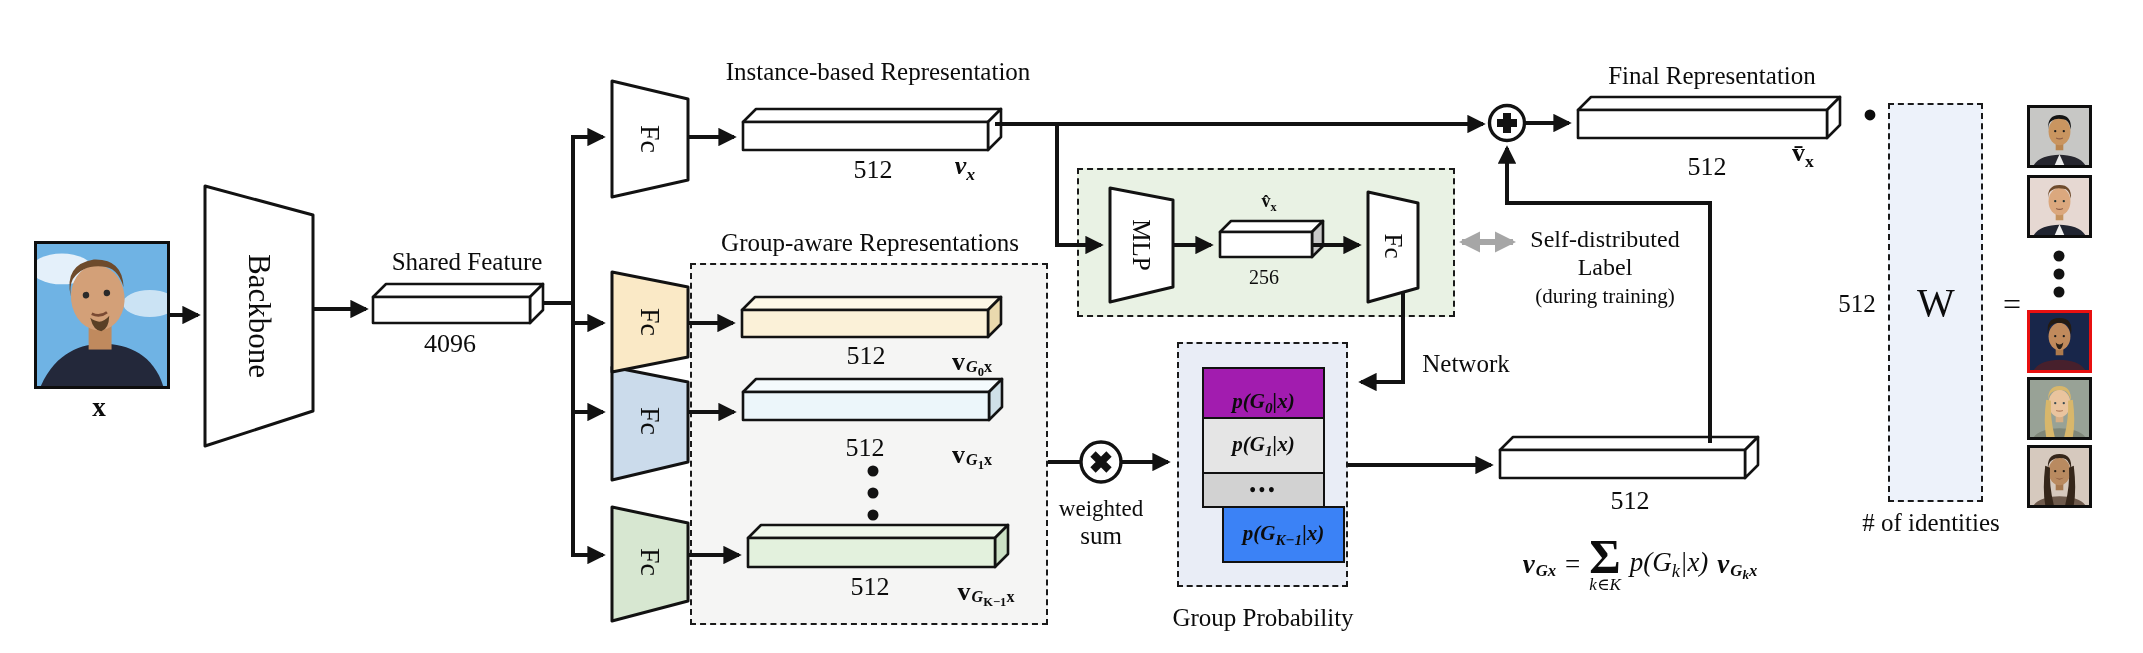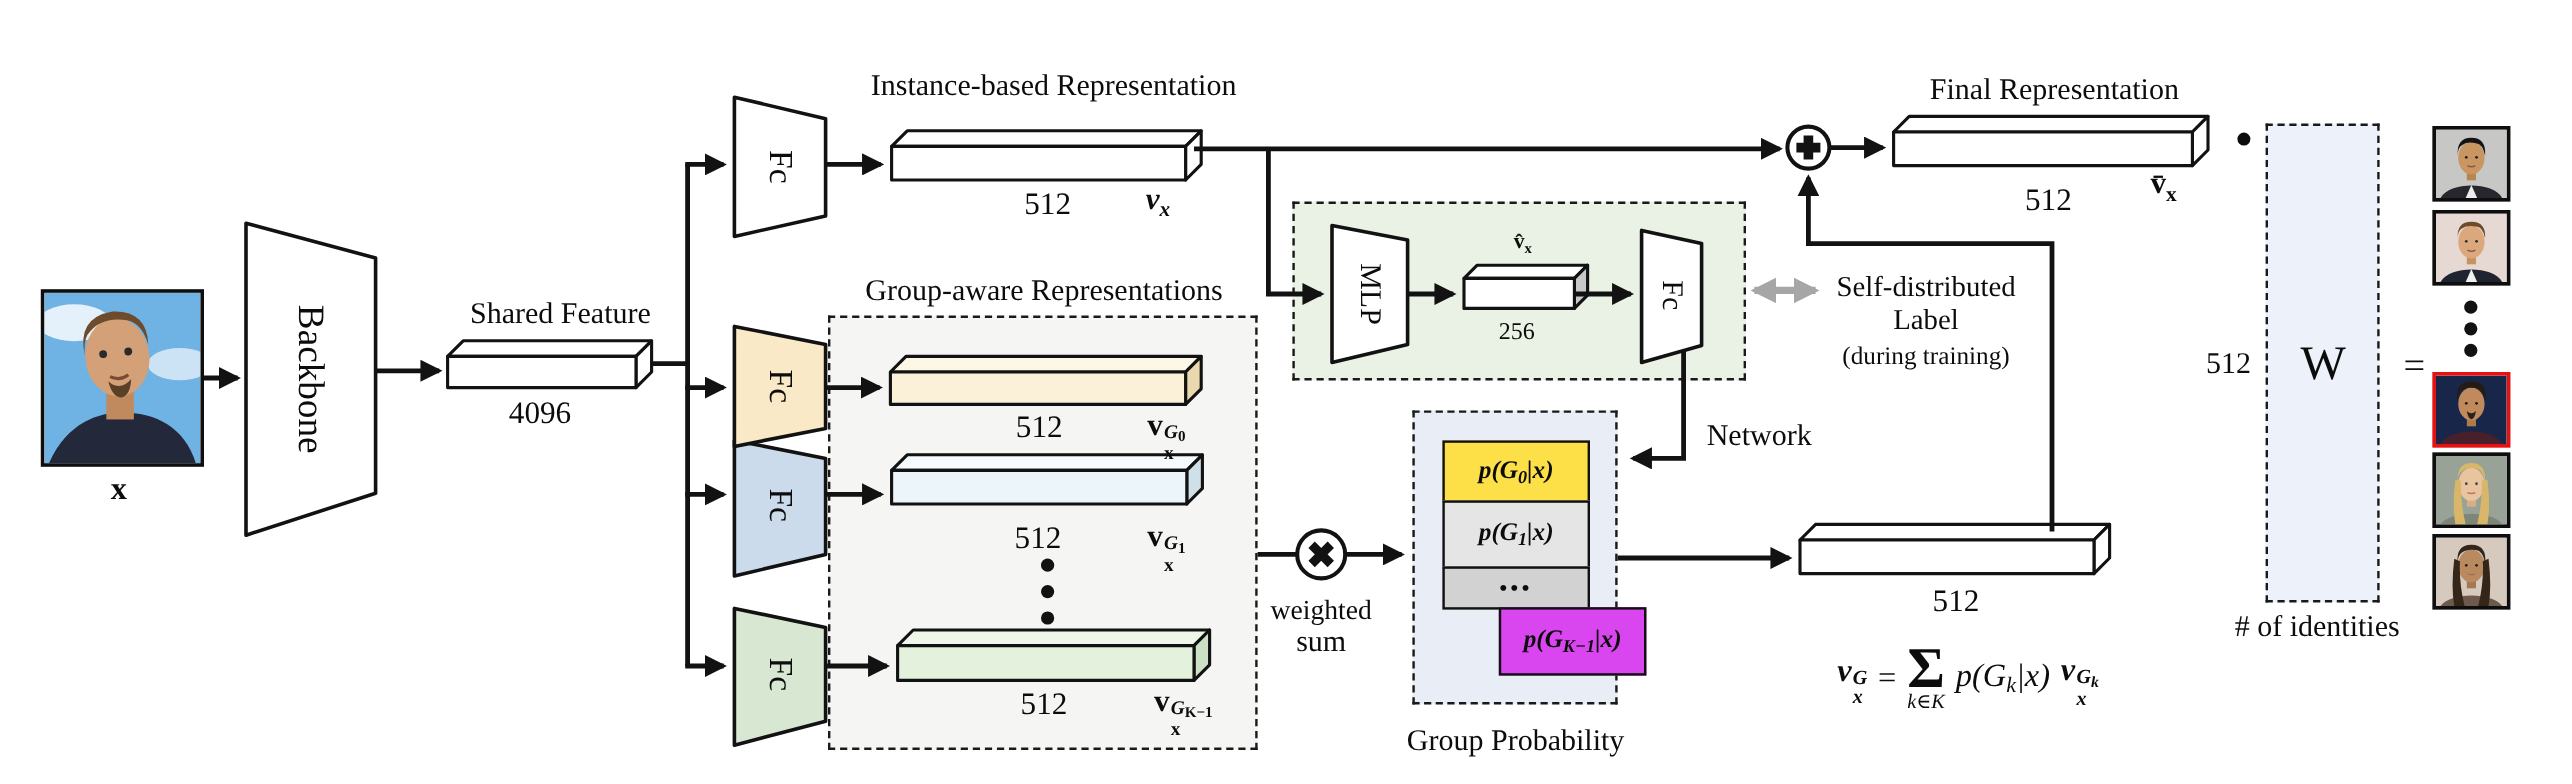--- a/index.html
+++ b/index.html
@@ -8,21 +8,21 @@
   .box{position:absolute;box-sizing:border-box;z-index:1;}
   .dashed{border:2.6px dashed #1a1a1a;}
   #diagram-svg{position:absolute;left:0;top:0;z-index:2;}
   .lbl{position:absolute;transform:translate(-50%,-50%);white-space:nowrap;z-index:3;
        font-size:25px;line-height:1.05;text-align:center;}
   .rot{transform:translate(-50%,-50%) rotate(90deg);}
   .bold{font-weight:bold;}
   .num{font-size:26px;}
   .vec{font-weight:bold;font-size:26px;}
   .vec sub{font-size:0.68em;font-weight:bold;vertical-align:-0.35em;}
-  .vstack{display:inline-flex;flex-direction:column;align-items:flex-start;line-height:0.95;
+  .vstack{display:inline-flex;flex-direction:row;align-items:flex-start;line-height:0.95;
           font-size:0.62em;transform:translateY(0.15em);margin-left:1px;}
   .vstack .sp i{font-style:italic;font-weight:bold;}
   .vstack .sp sub{font-size:0.78em;vertical-align:-0.25em;}
   .pcell{position:absolute;box-sizing:border-box;border:2.6px solid #111;display:flex;
          align-items:center;justify-content:center;z-index:1;font-size:21px;font-weight:bold;font-style:italic;}
   .pcell sub{font-size:0.72em;vertical-align:-0.3em;}
   .face{position:absolute;width:65px;height:63px;border:3px solid #0e0e0e;box-sizing:border-box;
         overflow:hidden;z-index:3;background:#ccc;}
   .face svg{display:block;width:100%;height:100%;}
   .face.red{border:3.5px solid #e81010;}
@@ -42,30 +42,30 @@
 </head>
 <body>
 
 <div id="canvas">
 
   <div class="box dashed" style="left:690px;top:263px;width:358px;height:362px;background:#F5F5F4;"></div>
   <div class="box dashed" style="left:1077px;top:168px;width:378px;height:149px;background:#E9F2E4;"></div>
   <div class="box dashed" style="left:1177px;top:342px;width:171px;height:245px;background:#E9EDF6;"></div>
   <div class="box dashed" style="left:1888px;top:103px;width:95px;height:399px;background:#EDF2FA;"></div>
 
-  <div class="pcell" style="left:1202px;top:367px;width:123px;height:52px;background:#fde047;">
+  <div class="pcell" style="left:1202px;top:367px;width:123px;height:52px;background:#a21caf;align-items:flex-end;">
     <span><span>p(G</span><sub>0</sub><span>|x)</span></span>
   </div>
   <div class="pcell" style="left:1202px;top:417px;width:123px;height:57px;background:#e5e5e5;">
     <span><span>p(G</span><sub>1</sub><span>|x)</span></span>
   </div>
   <div class="pcell" style="left:1202px;top:472px;width:123px;height:36px;background:#D2D2D2;font-style:normal;letter-spacing:3px;font-size:18px;">
     <span>•••</span>
   </div>
-  <div class="pcell" style="left:1249px;top:506px;width:123px;height:57px;background:#d946ef;">
+  <div class="pcell" style="left:1222px;top:506px;width:123px;height:57px;background:#3b82f6;">
     <span><span>p(G</span><sub>K−1</sub><span>|x)</span></span>
   </div>
 
   <svg id="diagram-svg" width="2143" height="653" viewBox="0 0 2143 653">
     <defs>
       <marker id="arr" viewBox="0 0 10 10" refX="8.5" refY="5" markerWidth="4.6" markerHeight="4.6" orient="auto-start-reverse">
         <path d="M0,0 L10,5 L0,10 z" fill="#121212"></path>
       </marker>
       <marker id="garr" viewBox="0 0 10 10" refX="8.5" refY="5" markerWidth="3.6" markerHeight="3.6" orient="auto-start-reverse">
         <path d="M0,0 L10,5 L0,10 z" fill="#A6A6A6"></path>

